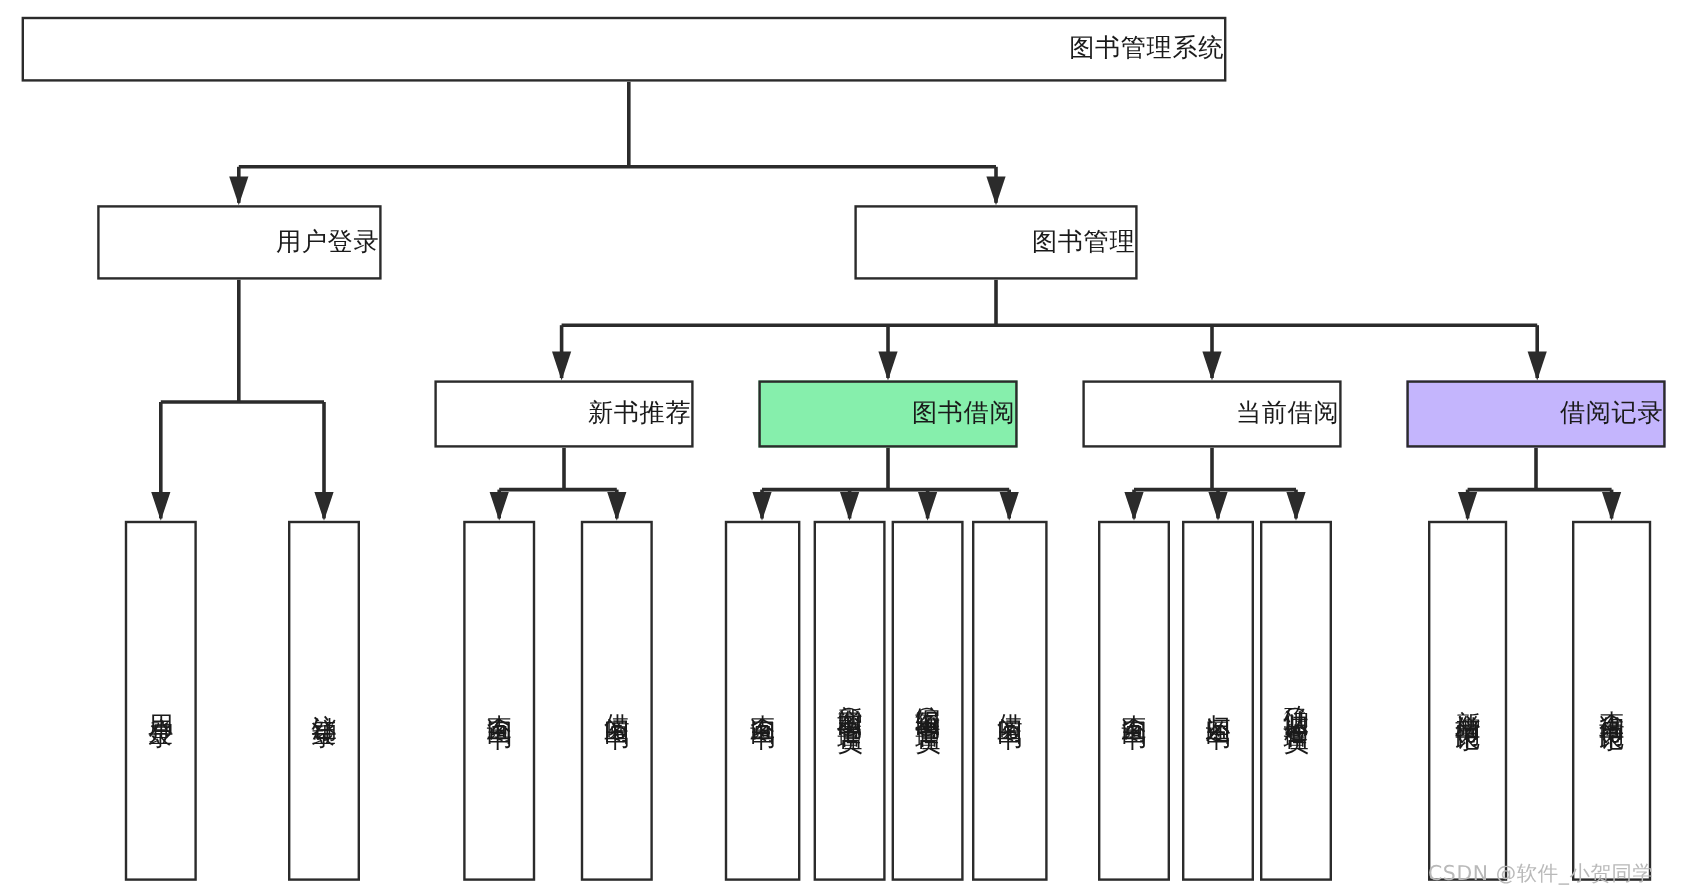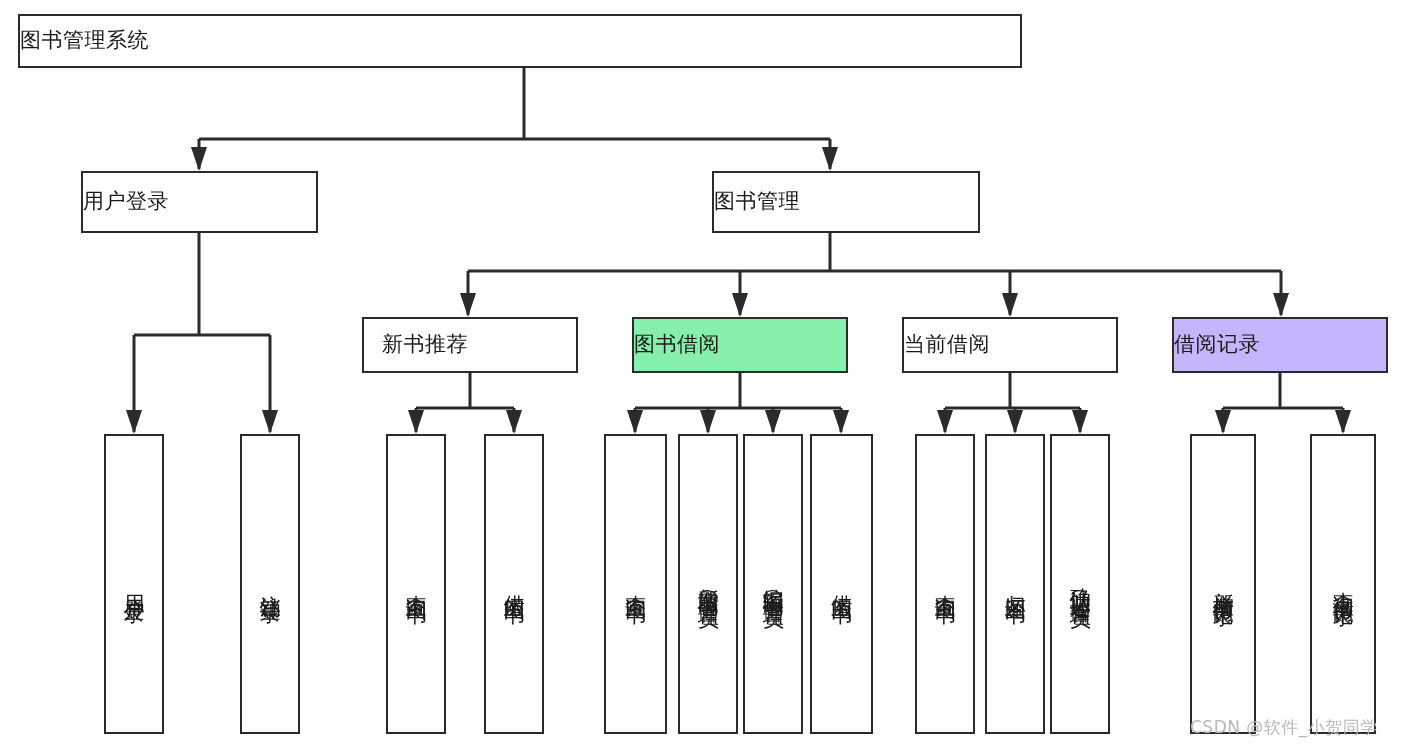--- a/index.html
+++ b/index.html
@@ -24,21 +24,21 @@
     width: 1405px;
     height: 747px;
   }
   .node {
     position: absolute;
     box-sizing: border-box;
     border: 2px solid #2b2b2b;
     background: #ffffff;
     display: flex;
     align-items: center;
-    justify-content: flex-start;
+    justify-content: flex-end;
     color: #1a1a1a;
   }
   .node.horiz .label {
     font-size: 21px;
     line-height: 1.2;
     letter-spacing: 0.5px;
     white-space: nowrap;
   }
   .node.vert {
     align-items: center;
@@ -118,21 +118,21 @@
       <line x1="1343" y1="408" x2="1343" y2="432" stroke="#2b2b2b" stroke-width="3"></line>
       <path d="M 1335 410 L 1351 410 L 1343 434 Z" fill="#2b2b2b"></path>
     </svg>
   <div id="nodes-layer">
       <div class="node horiz" style="left: 18px; top: 14px; width: 1004px; height: 54px; border-color: rgb(43, 43, 43); background: rgb(255, 255, 255);">
         <span class="label" style="color: rgb(26, 26, 26);">图书管理系统</span>
       </div>
       <div class="node horiz" style="left: 81px; top: 171px; width: 237px; height: 62px; border-color: rgb(43, 43, 43); background: rgb(255, 255, 255);">
         <span class="label" style="color: rgb(26, 26, 26);">用户登录</span>
       </div>
-      <div class="node horiz" style="left: 712px; top: 171px; width: 268px; height: 62px; border-color: rgb(43, 43, 43); background: rgb(255, 255, 255);">
+      <div class="node horiz" style="left: 712px; top: 171px; width: 236px; height: 62px; border-color: rgb(43, 43, 43); background: rgb(255, 255, 255);">
         <span class="label" style="color: rgb(26, 26, 26);">图书管理</span>
       </div>
       <div class="node horiz" style="left: 362px; top: 317px; width: 216px; height: 56px; border-color: rgb(43, 43, 43); background: rgb(255, 255, 255); padding-left: 18px;">
         <span class="label" style="color: rgb(26, 26, 26);">新书推荐</span>
       </div>
       <div class="node horiz" style="left: 632px; top: 317px; width: 216px; height: 56px; border-color: rgb(43, 43, 43); background: #86efac;">
         <span class="label" style="color: rgb(26, 26, 26);">图书借阅</span>
       </div>
       <div class="node horiz" style="left: 902px; top: 317px; width: 216px; height: 56px; border-color: rgb(43, 43, 43); background: rgb(255, 255, 255);">
         <span class="label" style="color: rgb(26, 26, 26);">当前借阅</span>

